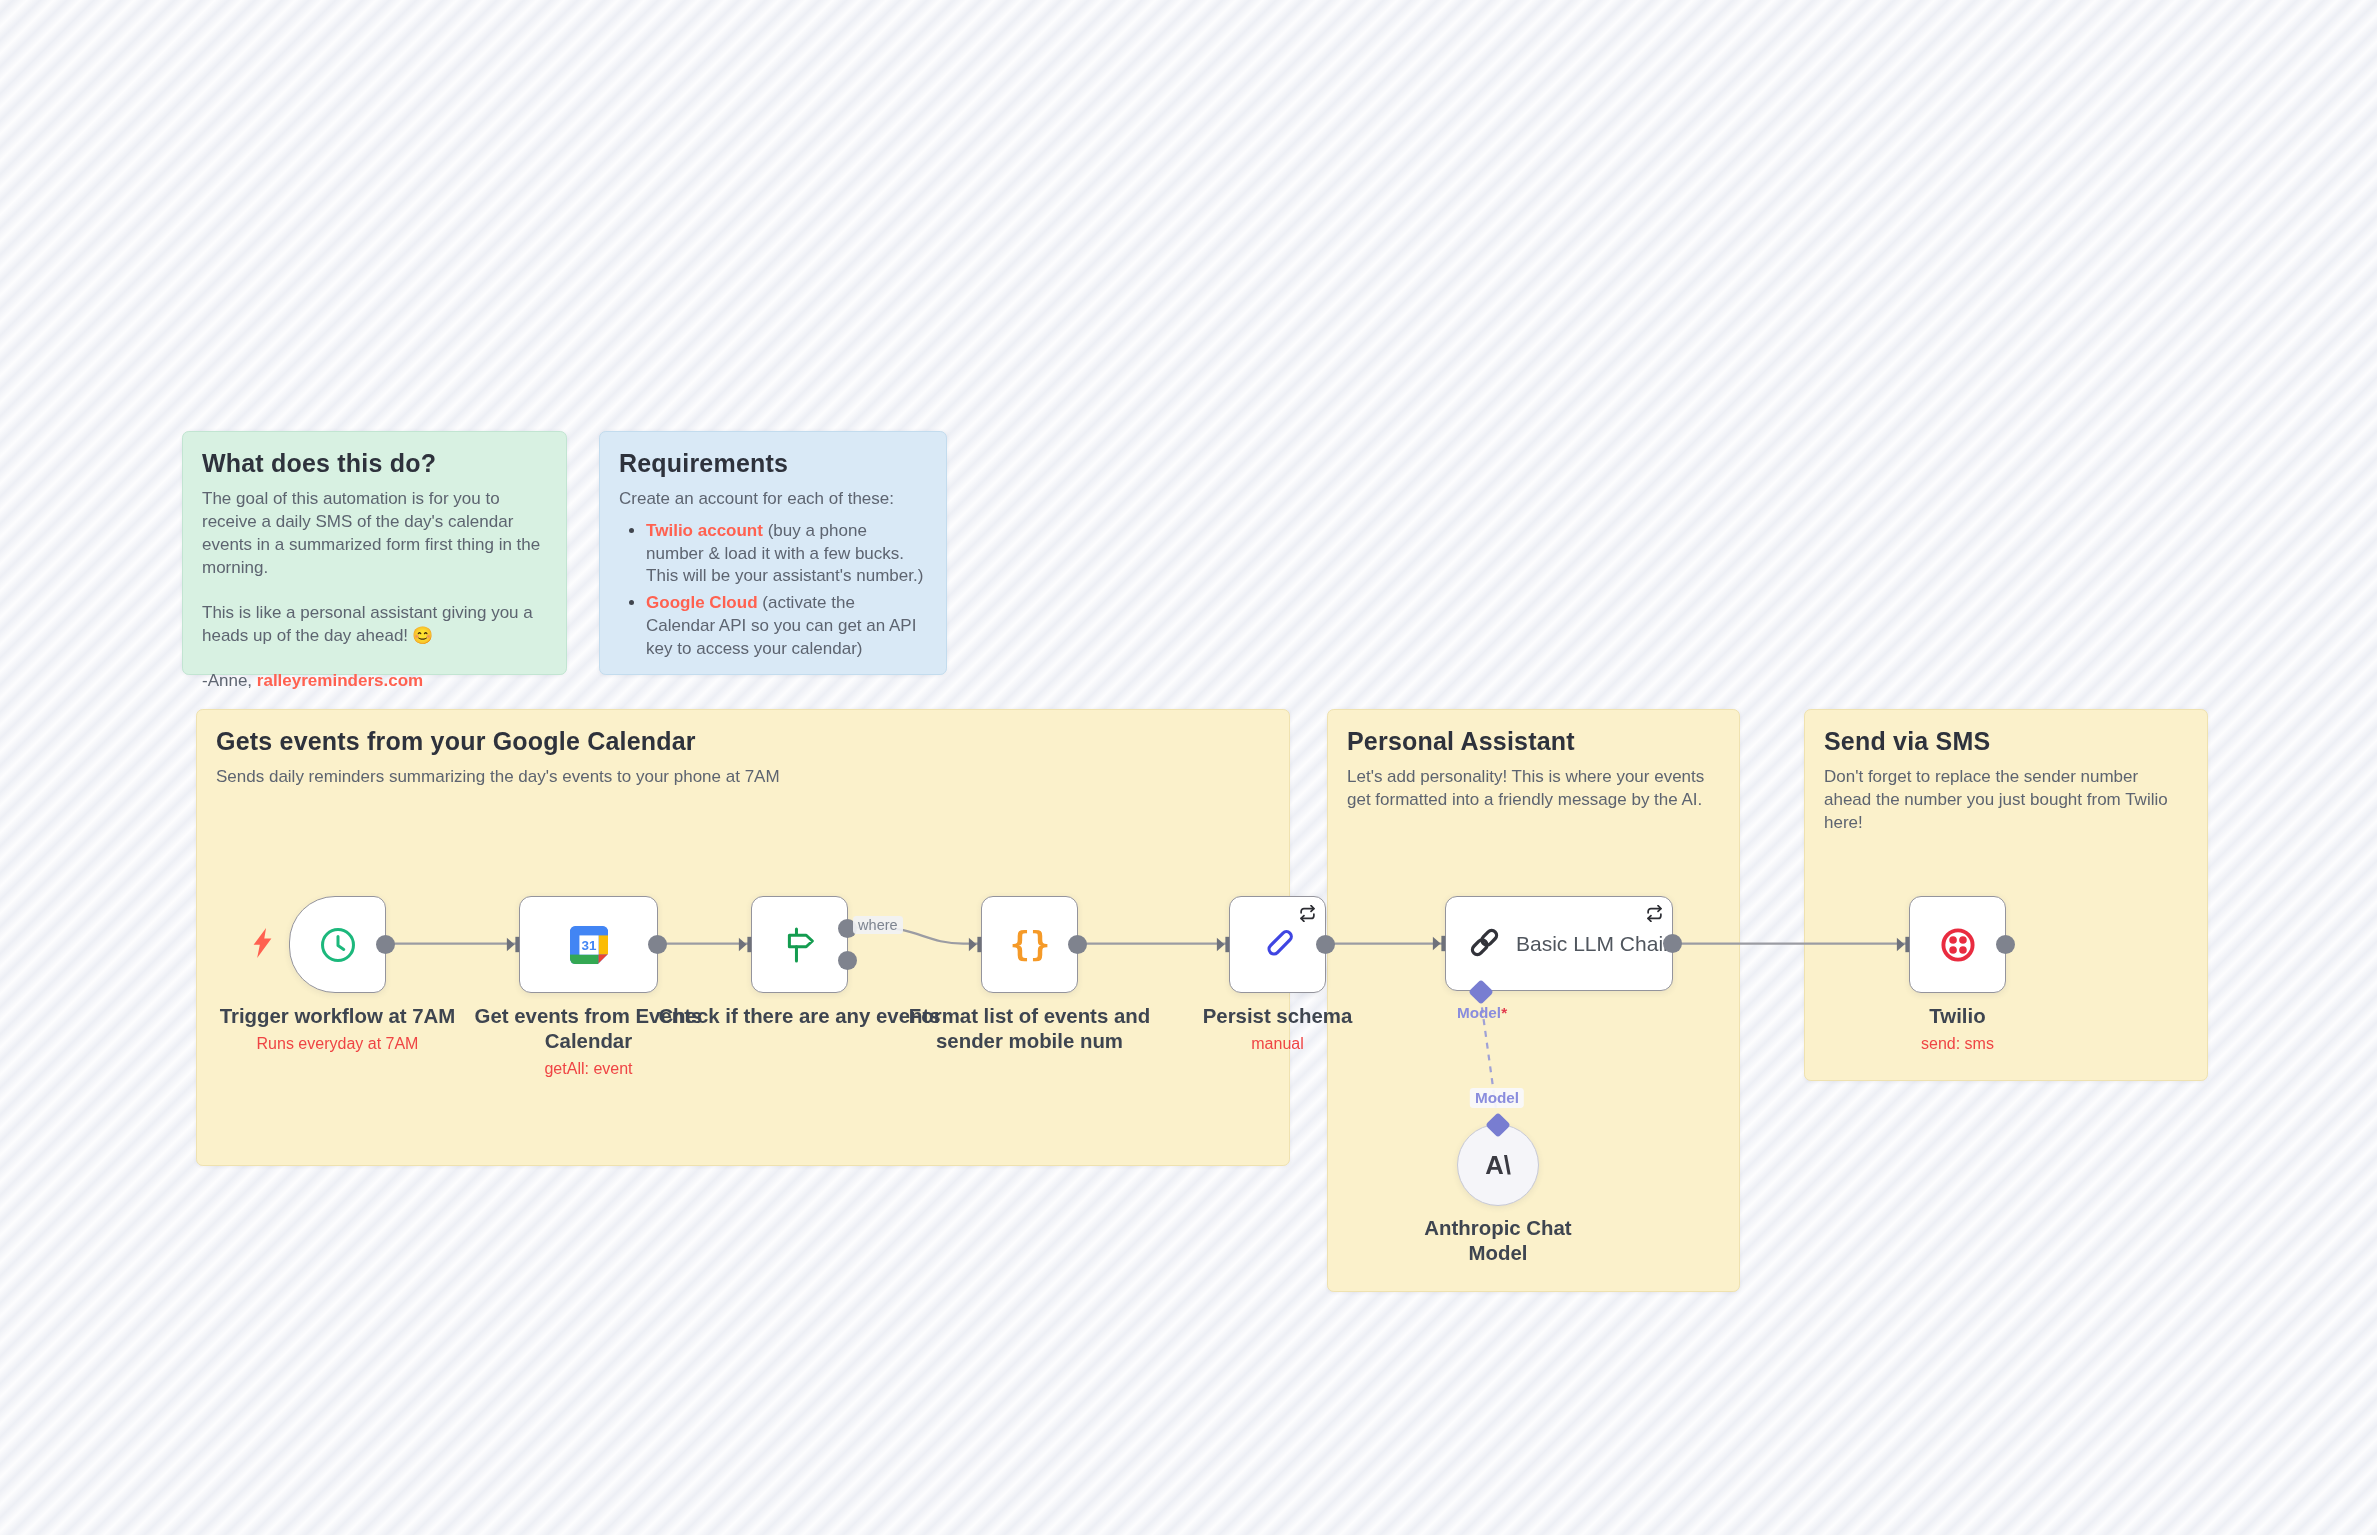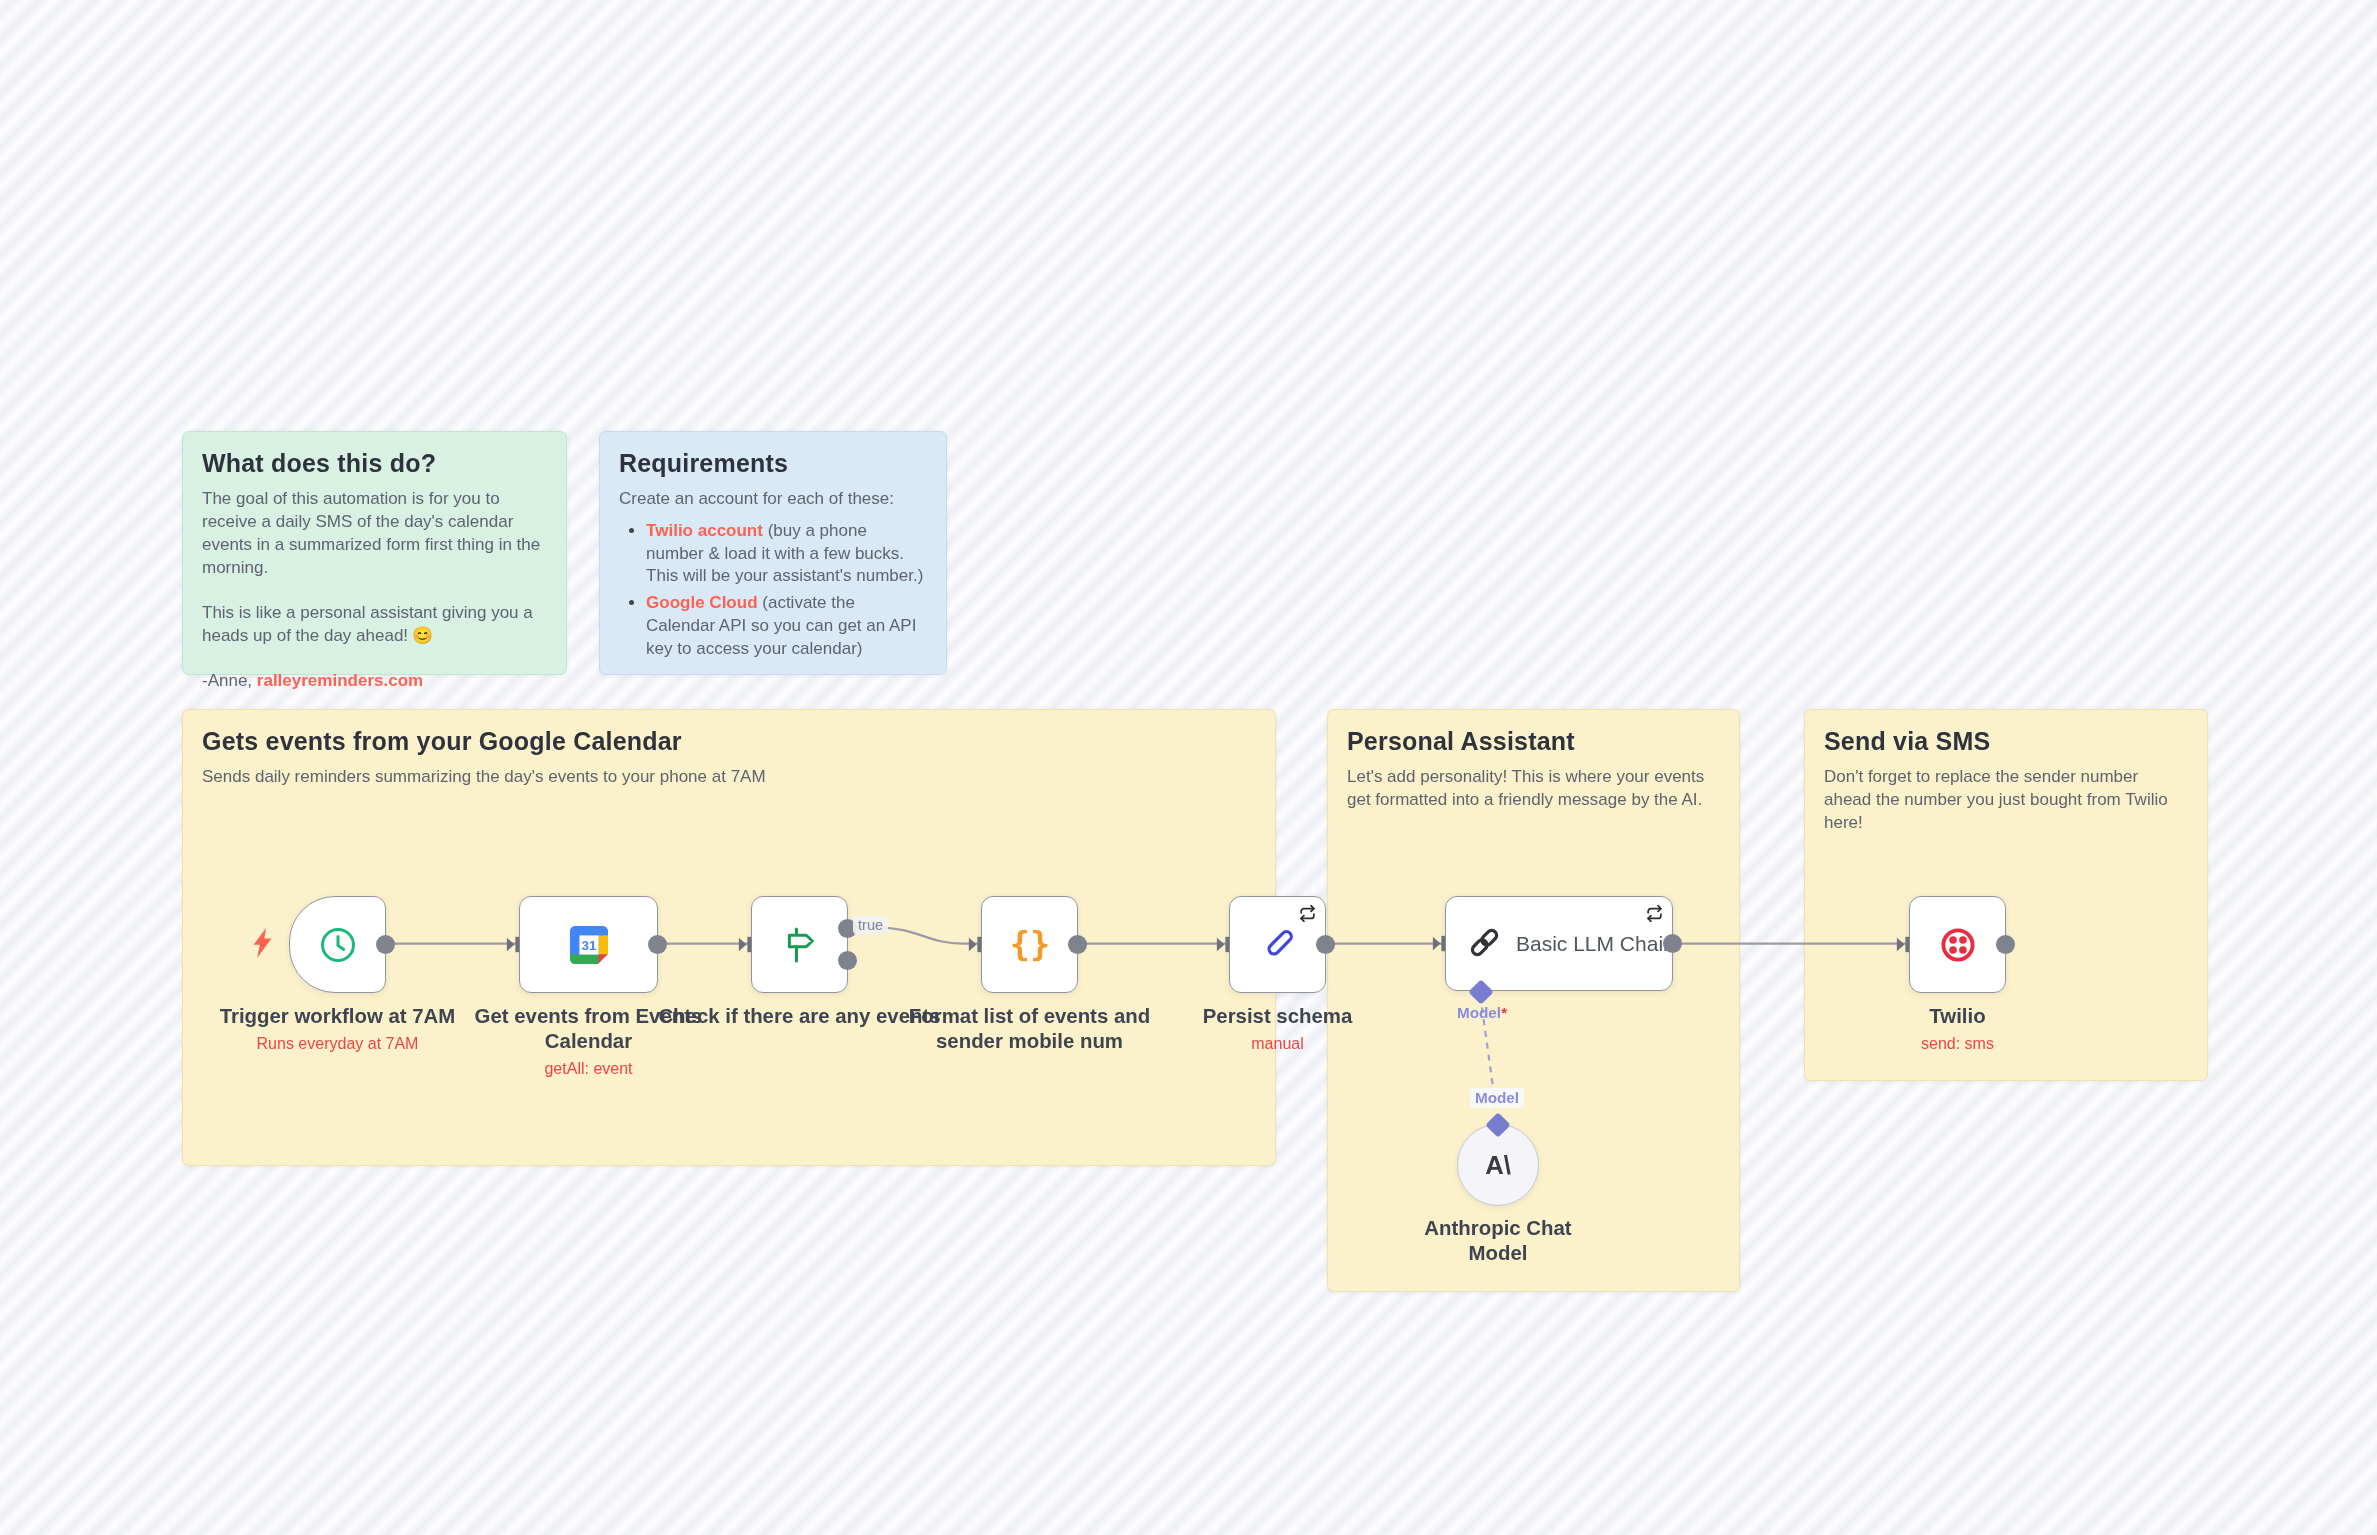--- a/index.html
+++ b/index.html
@@ -63,21 +63,21 @@
   </div>
 
   <div class="sticky green" style="left:182px;top:431px;width:385px;height:244px;">
     <h2>What does this do?</h2>
     <p class="gap">The goal of this automation is for you to receive a daily SMS of the day's calendar events in a summarized form first thing in the morning.</p>
     <p class="gap">This is like a personal assistant giving you a heads up of the day ahead! 😊</p>
     <p><span>-Anne,</span>
       <a>ralleyreminders.com</a></p>
   </div>
 
-  <div class="sticky yellow" style="left:182px;top:709px;width:1094px;height:457px;">
+  <div class="sticky yellow" style="left:196px;top:709px;width:1094px;height:457px;">
     <h2>Gets events from your Google Calendar</h2>
     <p>Sends daily reminders summarizing the day's events to your phone at 7AM</p>
   </div>
 
   <div class="sticky yellow" style="left:1327px;top:709px;width:413px;height:583px;">
     <h2>Personal Assistant</h2>
     <p>Let's add personality! This is where your events get formatted into a friendly message by the AI.</p>
   </div>
 
   <div class="sticky yellow" style="left:1804px;top:709px;width:404px;height:372px;">
@@ -269,17 +269,17 @@
         <circle cx="31.6" cy="31.6" r="4.3" fill="#e92c40"></circle>
       </svg>
     </span>
     <span class="out-dot"></span>
     <div class="node-label">
       <div>Twilio</div>
       <div class="node-sub">send: sms</div>
     </div>
   </div>
 
-  <span class="wire-label" style="left:853px;top:916px;">true</span>
+  <span class="wire-label" style="left:853px;top:916px;">where</span>
   <span class="wire-label model-mid" style="left:1497px;top:1088px;transform:translateX(-50%);">Model</span>
 
 </div>
 
 
 </body></html>

